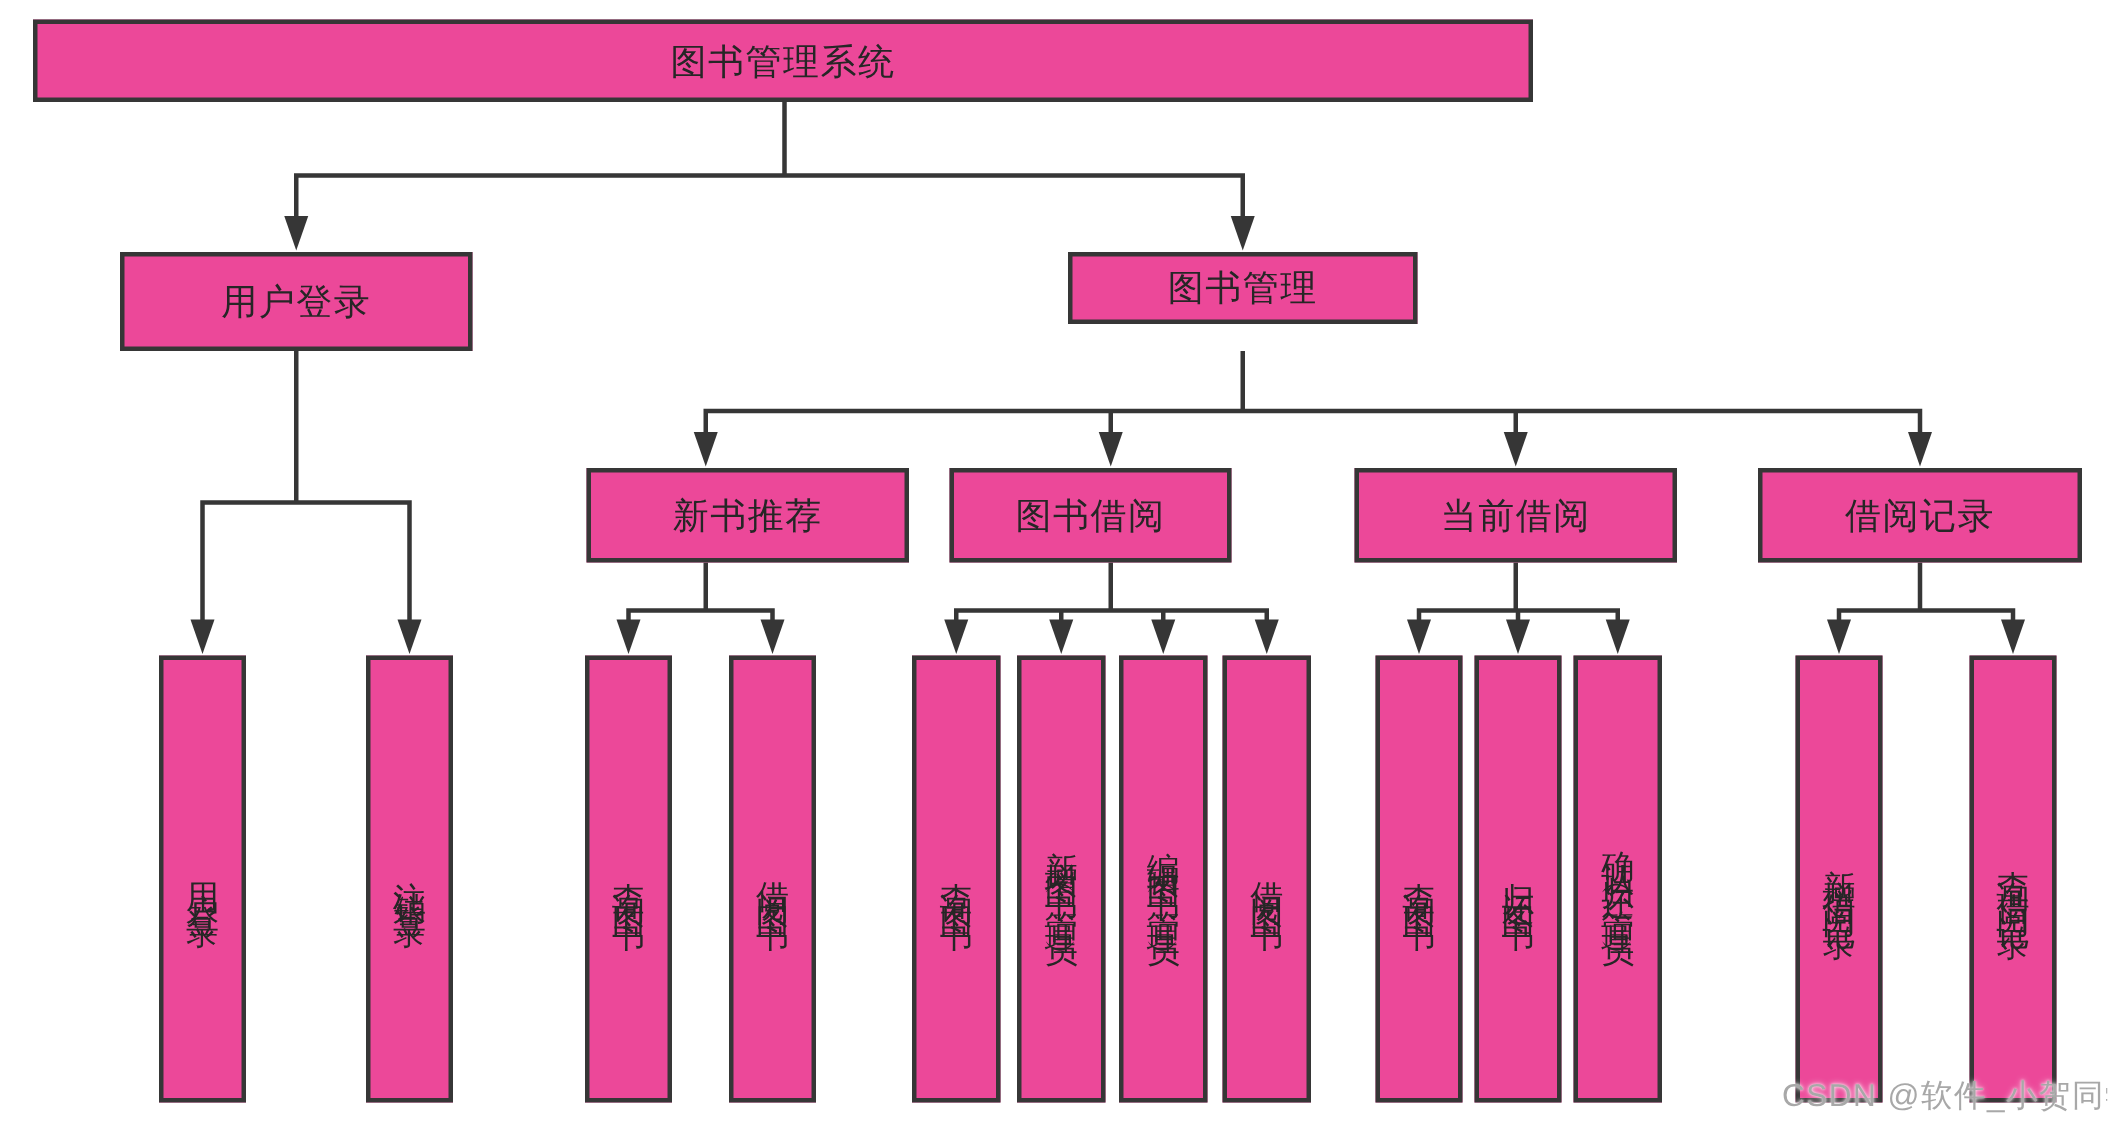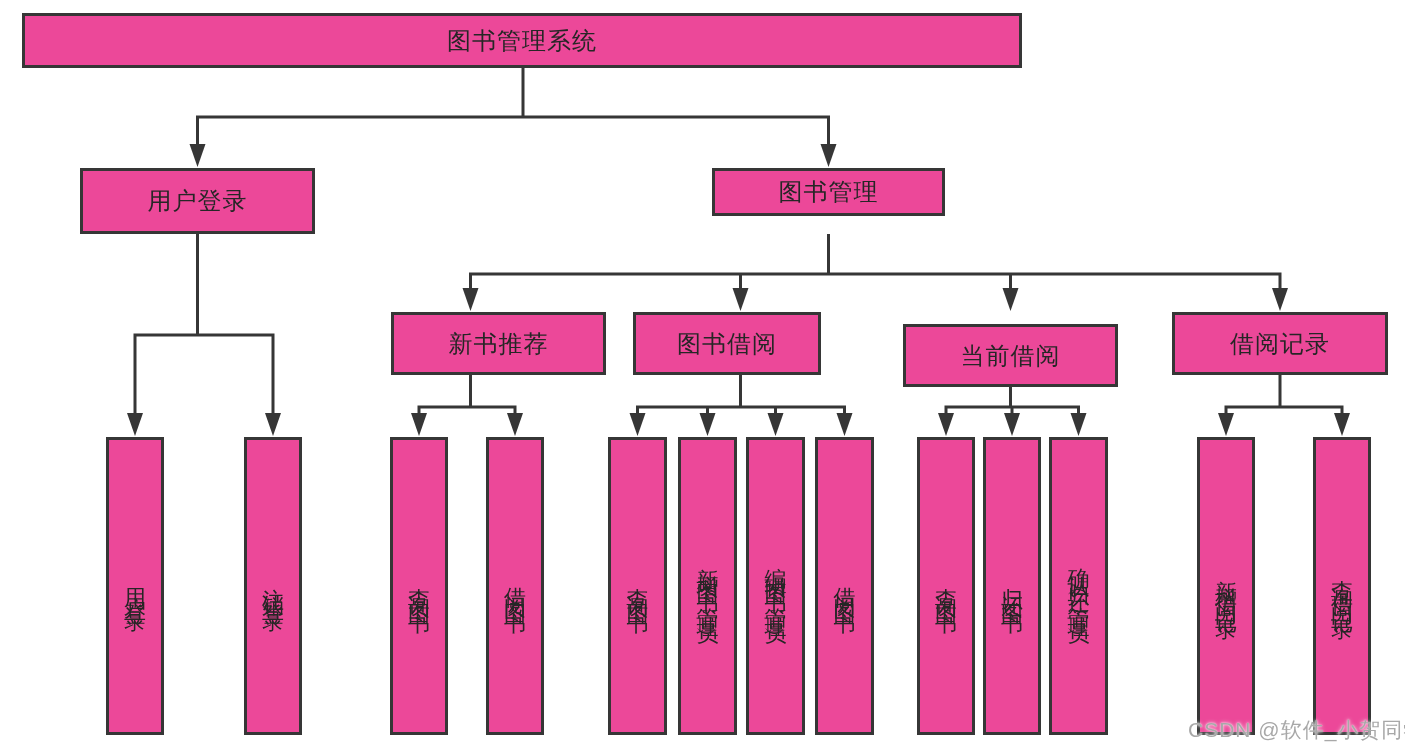--- a/index.html
+++ b/index.html
@@ -70,21 +70,21 @@
   <div class="box" style="left:712px;top:168px;width:233px;height:48px;">
     <span>图书管理</span>
   </div>
 
   <div class="box" style="left:363px;top:312px;width:215px;height:63px;margin-left:28px;">
     <span>新书推荐</span>
   </div>
   <div class="box" style="left:633px;top:312px;width:188px;height:63px;">
     <span>图书借阅</span>
   </div>
-  <div class="box" style="left:903px;top:312px;width:215px;height:63px;margin-top:12px;">
+  <div class="box" style="left:903px;top:312px;width:215px;height:63px;">
     <span>当前借阅</span>
   </div>
   <div class="box" style="left:1172px;top:312px;width:216px;height:63px;">
     <span>借阅记录</span>
   </div>
 
   <div class="box vbox" style="left:106px;top:437px;width:58px;height:298px;">
     <span class="vtext">用户登录</span>
   </div>
   <div class="box vbox" style="left:244px;top:437px;width:58px;height:298px;">

